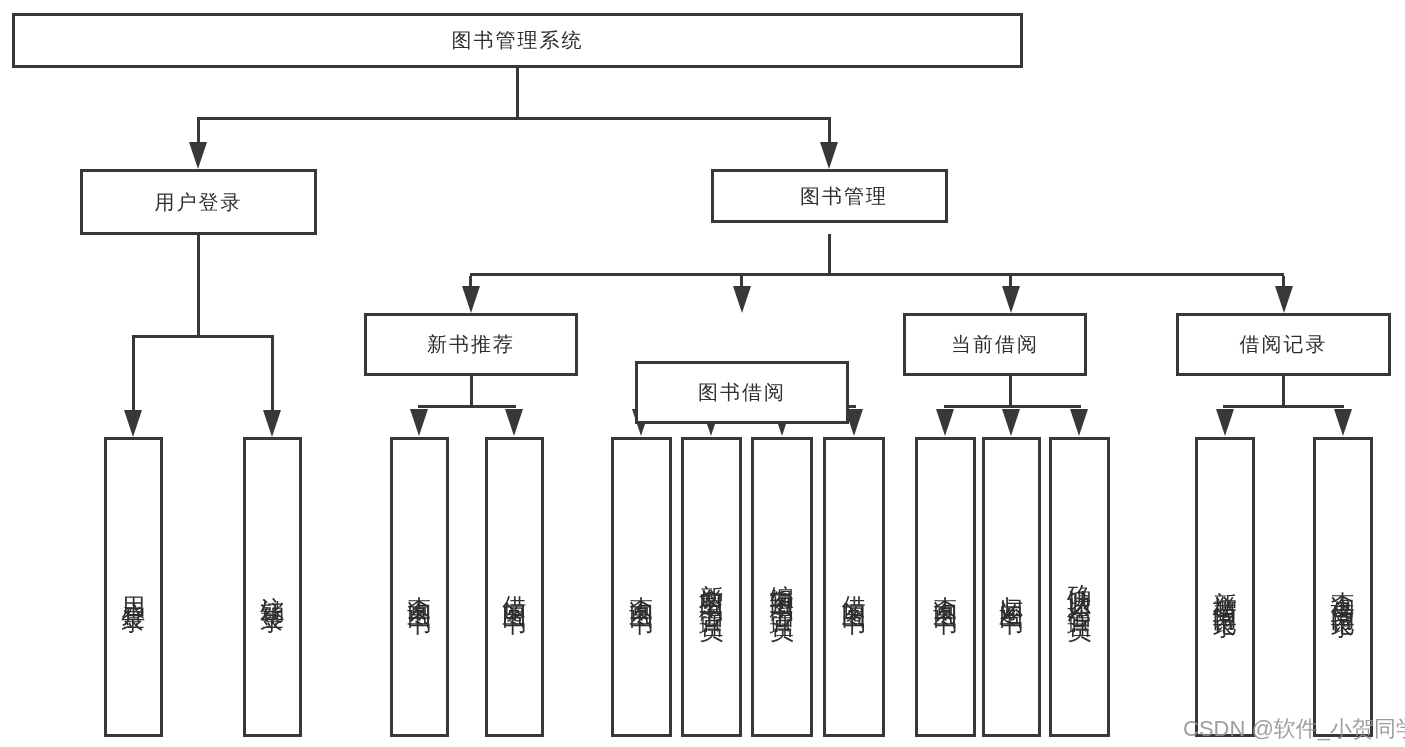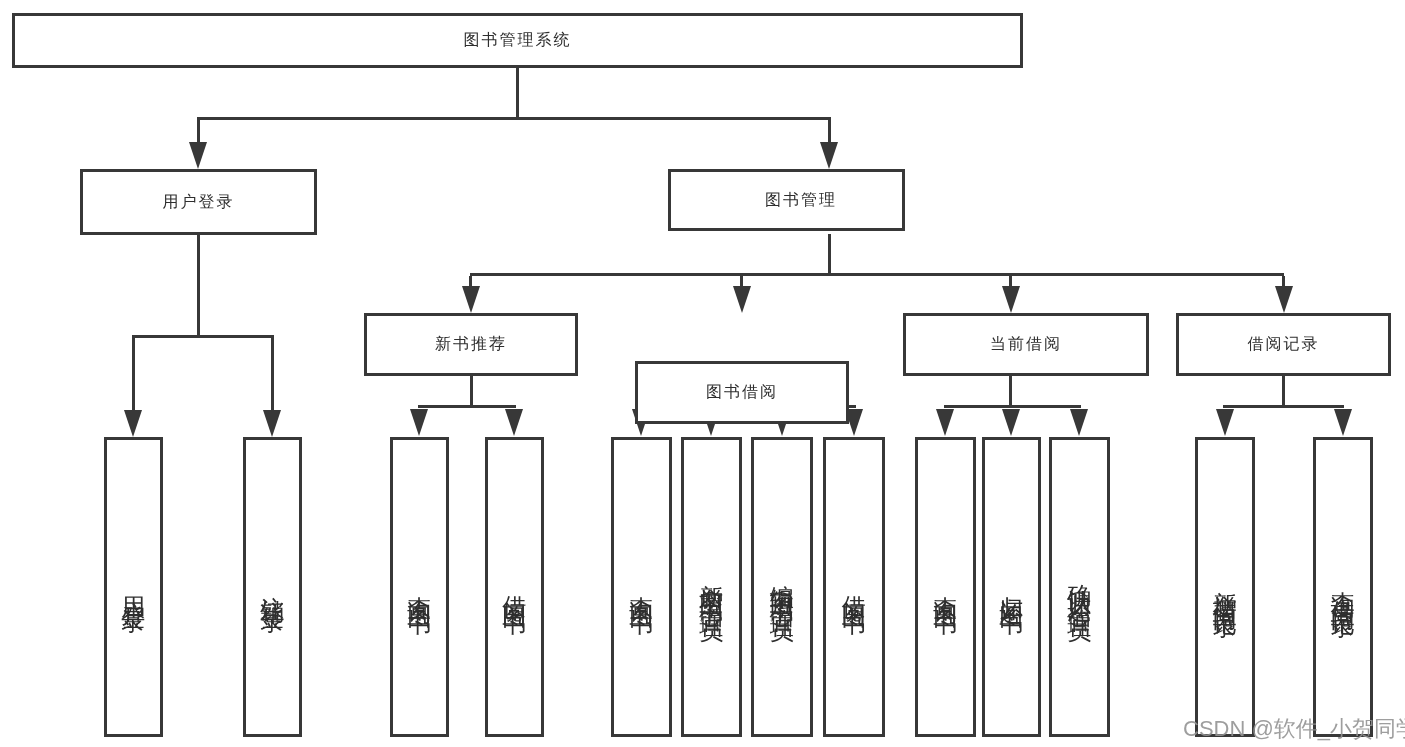--- a/index.html
+++ b/index.html
@@ -23,21 +23,21 @@
     position: absolute;
     border: 3px solid var(--line);
     background: #ffffff;
     display: flex;
     align-items: center;
     justify-content: center;
     text-align: center;
     z-index: 2;
   }
   .hlabel {
-    font-size: 16px;
+    font-size: 20px;
     letter-spacing: 2px;
     white-space: nowrap;
     text-align: right;
   }
   .leaf {
     writing-mode: vertical-rl;
     -webkit-writing-mode: vertical-rl;
     text-orientation: mixed;
     font-size: 24px;
     letter-spacing: 5px;
@@ -65,25 +65,25 @@
   }
 </style>
 </head>
 <body>
 
 <div class="canvas">
 
   <div class="box hlabel" style="left:12px; top:13px; width:1011px; height:55px;">图书管理系统</div>
 
   <div class="box hlabel" style="left:80px; top:169px; width:237px; height:66px;">用户登录</div>
-  <div class="box hlabel" style="left:668px; top:169px; width:237px; height:62px;padding-left:29px;">图书管理</div>
+  <div class="box hlabel" style="left:711px; top:169px; width:237px; height:54px;padding-left:29px;">图书管理</div>
 
   <div class="box hlabel" style="left:364px; top:313px; width:214px; height:63px;font-family:Liberation Mono, monospace;">新书推荐</div>
   <div class="box hlabel" style="left:635px; top:313px; width:214px; height:63px;margin-top:48px;">图书借阅</div>
-  <div class="box hlabel" style="left:903px; top:313px; width:246px; height:63px;">当前借阅</div>
+  <div class="box hlabel" style="left:903px; top:313px; width:184px; height:63px;">当前借阅</div>
   <div class="box hlabel" style="left:1176px; top:313px; width:215px; height:63px;">借阅记录</div>
 
   <div class="box leaf" style="left:104px; top:437px; width:59px; height:300px;">用户登录</div>
   <div class="box leaf" style="left:243px; top:437px; width:59px; height:300px;">注销登录</div>
 
   <div class="box leaf" style="left:390px; top:437px; width:59px; height:300px;">查询图书</div>
   <div class="box leaf" style="left:485px; top:437px; width:59px; height:300px;">借阅图书</div>
 
   <div class="box leaf" style="left:611px; top:437px; width:61px; height:300px;">查询图书</div>
   <div class="box leaf" style="left:681px; top:437px; width:61px; height:300px;">新增图书（管理员）</div>

